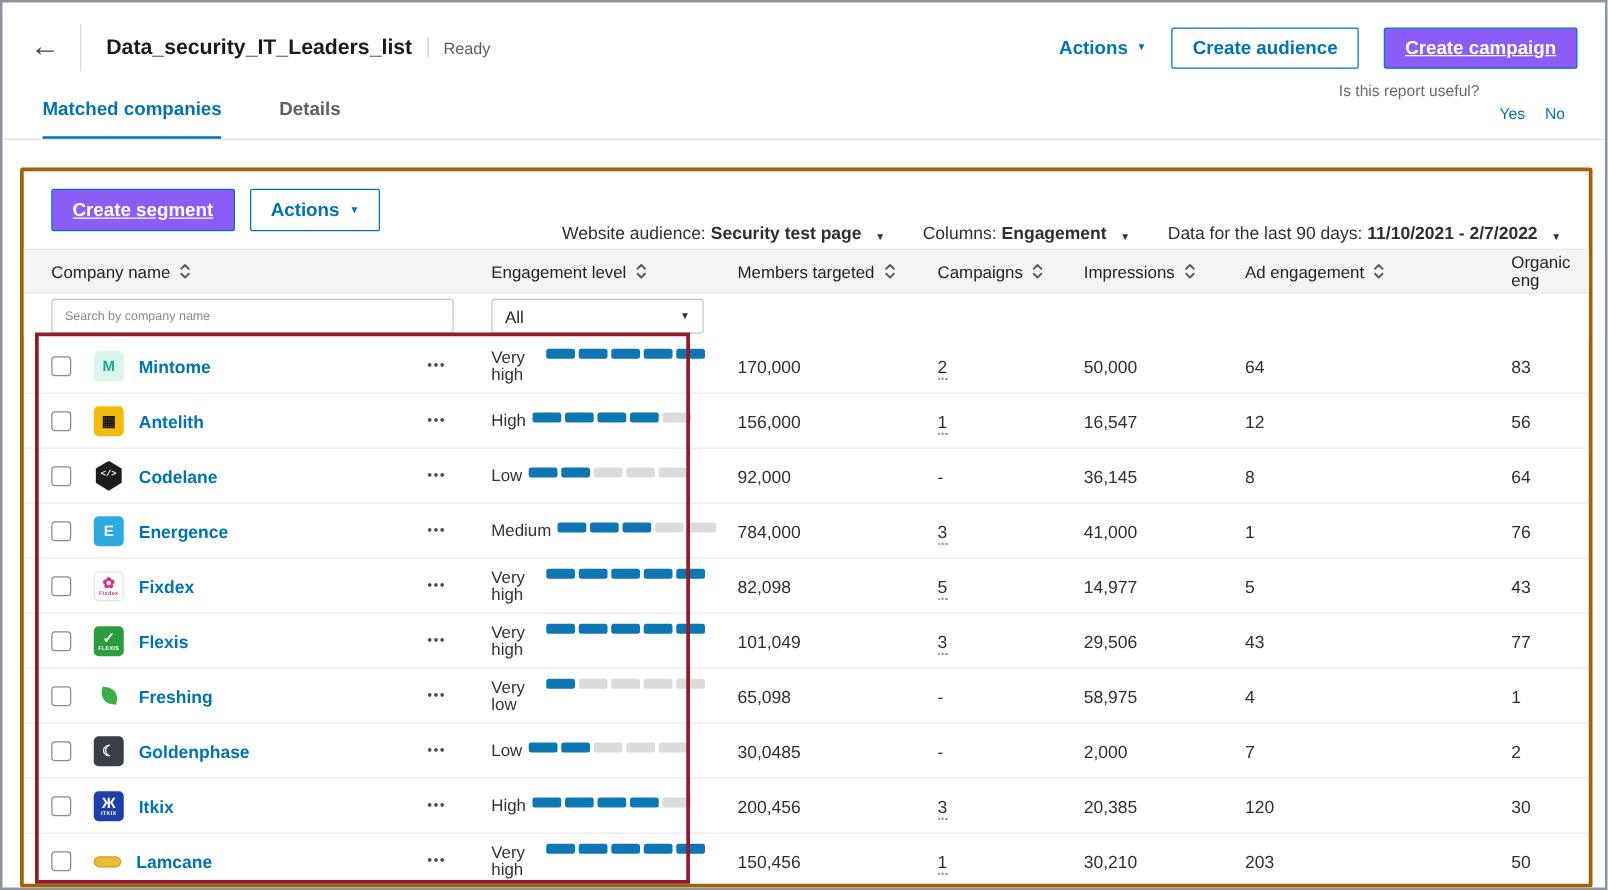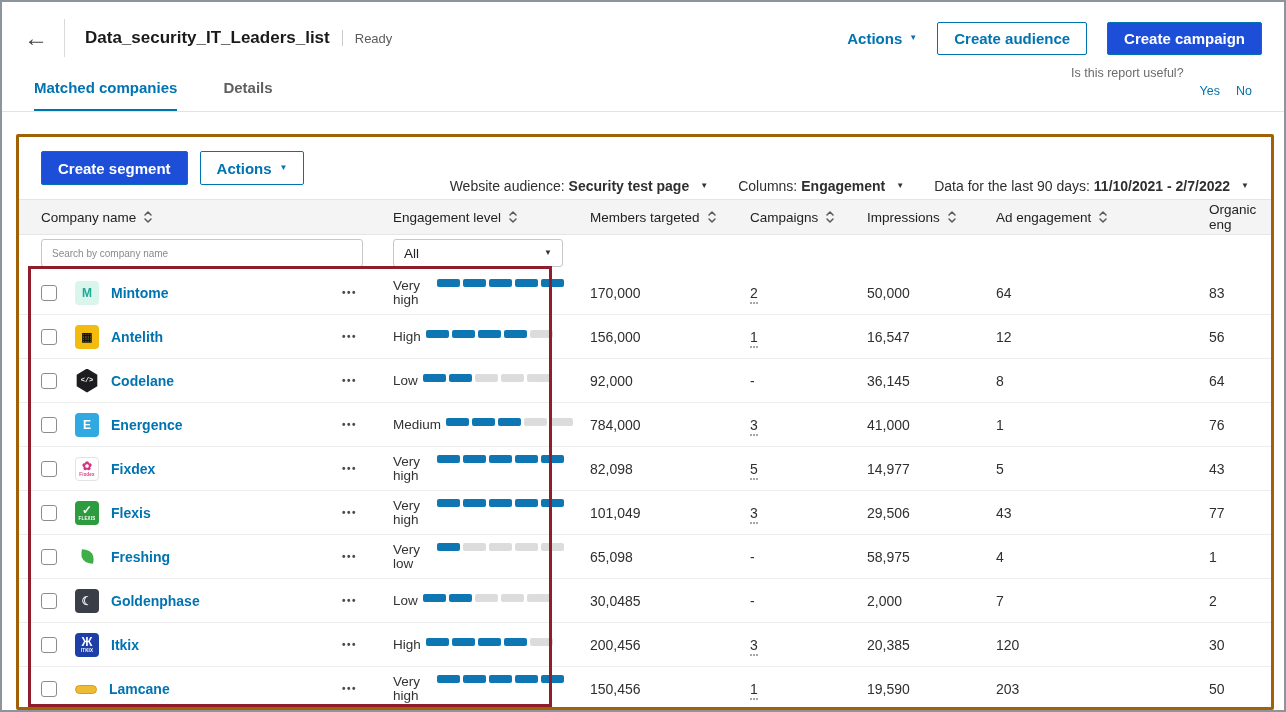--- a/index.html
+++ b/index.html
@@ -19,34 +19,34 @@
   .page-title { font-size:17px; font-weight:bold; color:#1a1a1a; }
   .title-sep { width:1px; height:16px; background:#c9c9c9; margin:0 12px; }
   .status-text { font-size:13px; color:#5c5c5c; }
   .hdr-right { margin-left:auto; display:flex; align-items:center; gap:20px; }
   .link-actions { color:#0073b1; font-weight:bold; font-size:15px; display:flex; align-items:center; gap:7px; cursor:pointer; }
   .caret { font-size:8px; line-height:1; }
   .caret-blue { color:#0073b1; }
   .caret-dark { color:#333; }
   .btn { height:33px; border-radius:2px; font-size:15px; font-weight:bold; padding:0 16px; display:flex; align-items:center; cursor:pointer; font-family:"Liberation Sans",sans-serif; }
   .btn-outline { background:#fff; border:1px solid #0073b1; color:#0073b1; }
-  .btn-solid { background:#1d4ed8; border:1px solid #0073b1; color:#fff; }
+  .btn-solid { background:#8b5cf6; border:1px solid #0073b1; color:#fff;text-decoration:underline; }
   
   .tab-bar { display:flex; align-items:flex-end; padding:0 32px; height:46px; border-bottom:1px solid #e3e3e3; }
   .tab { margin-right:46px; padding-bottom:13px; font-size:15px; font-weight:bold; color:#5f5f5f; cursor:pointer; border-bottom:2px solid transparent; }
   .tab.active { color:#0073b1; border-bottom:2px solid #0073b1; }
   .feedback { margin-left:auto; display:flex; align-items:center; gap:16px; padding-bottom:13px; font-size:12.5px; color:#6b6b6b; }
   .feedback .fb-link { color:#0073b1; font-weight:normal; cursor:pointer;margin-top:36px; }
   
   .card { position:absolute; left:14px; top:132px; width:1258px; height:576px; background:#fff; border:3px solid #a16207; border-radius:2px; overflow:hidden; }
   .toolbar { height:62px; display:flex; align-items:center; padding:0 22px; }
   .toolbar .btn { height:34px; }
   .toolbar-left { display:flex; gap:12px; }
   .toolbar-right { margin-left:auto; display:flex; align-items:center; gap:30px; font-size:14px; color:#2f2f2f; }
-  .tb-item { display:flex; align-items:center; gap:4px; cursor:pointer; white-space:nowrap;margin-top:36px; }
+  .tb-item { display:flex; align-items:flex-end; gap:4px; cursor:pointer; white-space:nowrap;margin-top:36px; }
   .tb-item b { font-weight:bold; }
   .tb-item .caret-dark { margin-left:7px; }
   
   .grid { display:grid; grid-template-columns:360px 185px 170px 120px 130px 165px 1fr; }
   .thead { background:#f4f4f4; height:36px; align-items:center; border-top:1px solid #e6e6e6; border-bottom:1px solid #e6e6e6; }
   .hcell { display:flex; align-items:center; gap:7px; font-size:13.5px; font-weight:normal; color:#222; cursor:pointer; }
   .p1{padding-left:22px}.p2{padding-left:14px}.p3{padding-left:26px}.p4{padding-left:16px}.p5{padding-left:13px}.p6{padding-left:12px}.p7{padding-left:60px}
   .sort { width:10px; height:14px; stroke:#5a5a5a; fill:none; stroke-width:1.5; stroke-linecap:round; stroke-linejoin:round; }
   .filter-row { height:36px; align-items:center; background:#fff; }
   .search-input { width:322px; height:28px; border:1px solid #c7c7c7; border-radius:3px; padding:0 10px; font-size:10px; font-family:"Liberation Sans",sans-serif; color:#333; margin-left:22px; }
@@ -441,20 +441,20 @@
       <span class="bars">
             <span class="seg fill"></span>
             <span class="seg fill"></span>
             <span class="seg fill"></span>
             <span class="seg fill"></span>
             <span class="seg fill"></span>
           </span>
     </div>
     <div class="c-num p3"><span>150,456</span></div>
     <div class="c-num p4"><span class="dotted">1</span></div>
-    <div class="c-num p5"><span>19,590</span></div>
+    <div class="c-num p5"><span>30,210</span></div>
     <div class="c-num p6"><span>203</span></div>
     <div class="c-num p7"><span>50</span></div>
   </div>
 </div>
 </div>
 
 <div class="red-box"></div>
 
 </body></html>

